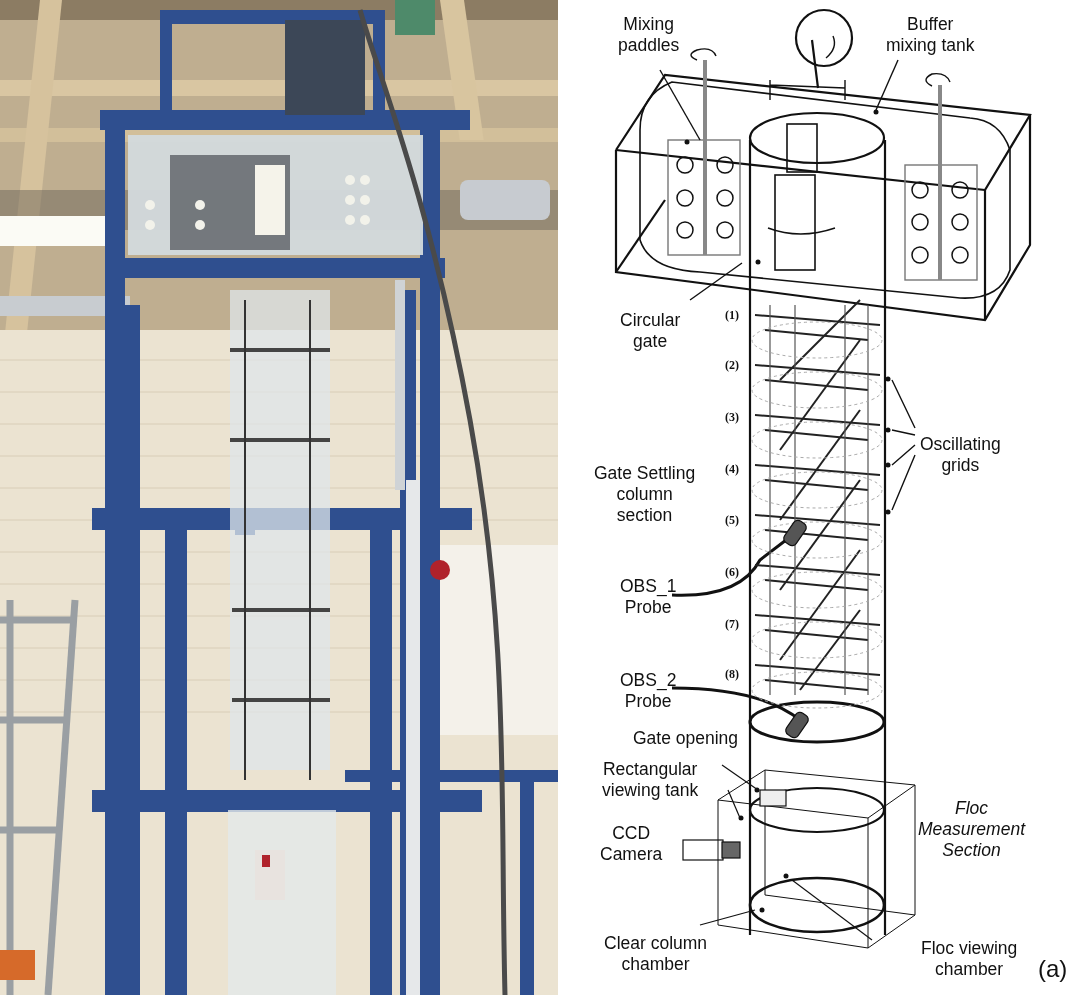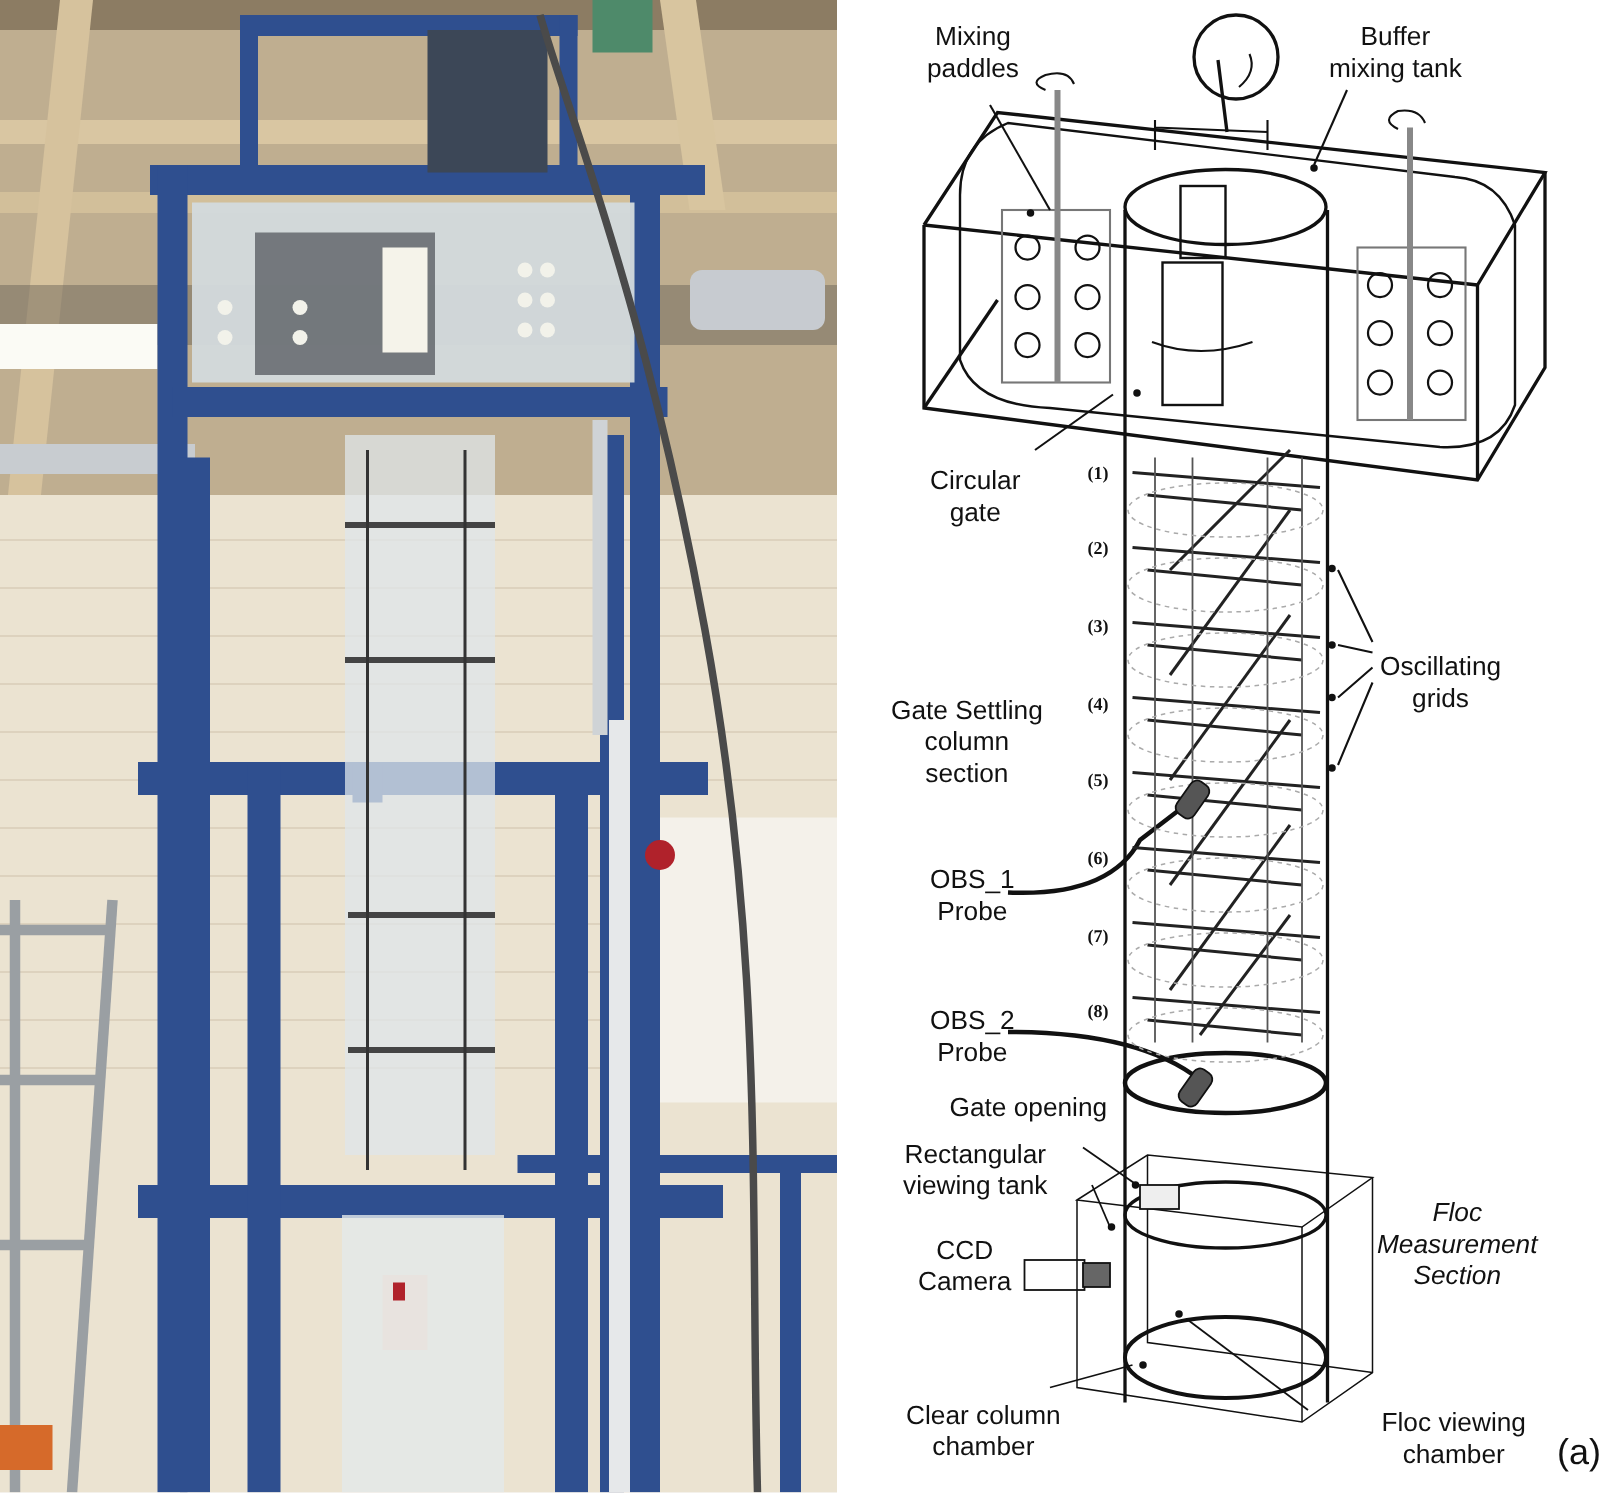--- a/index.html
+++ b/index.html
@@ -284,21 +284,21 @@
   </div>
   <div class="lbl" style="left:62px;top:670px;">
     <div>OBS_2</div>
     <div>Probe</div>
   </div>
   <div class="lbl" style="left:38px;top:728px;margin-left:37px;">Gate opening</div>
   <div class="lbl" style="left:44px;top:759px;">
     <div>Rectangular</div>
     <div>viewing tank</div>
   </div>
-  <div class="lbl" style="left:54px;top:823px;">
+  <div class="lbl" style="left:42px;top:823px;">
     <div>CCD</div>
     <div>Camera</div>
   </div>
   <div class="lbl it" style="left:360px;top:798px;text-align:center;">
     <div>Floc</div>
     <div>Measurement</div>
     <div>Section</div>
   </div>
   <div class="lbl" style="left:46px;top:933px;">
     <div>Clear column</div>

